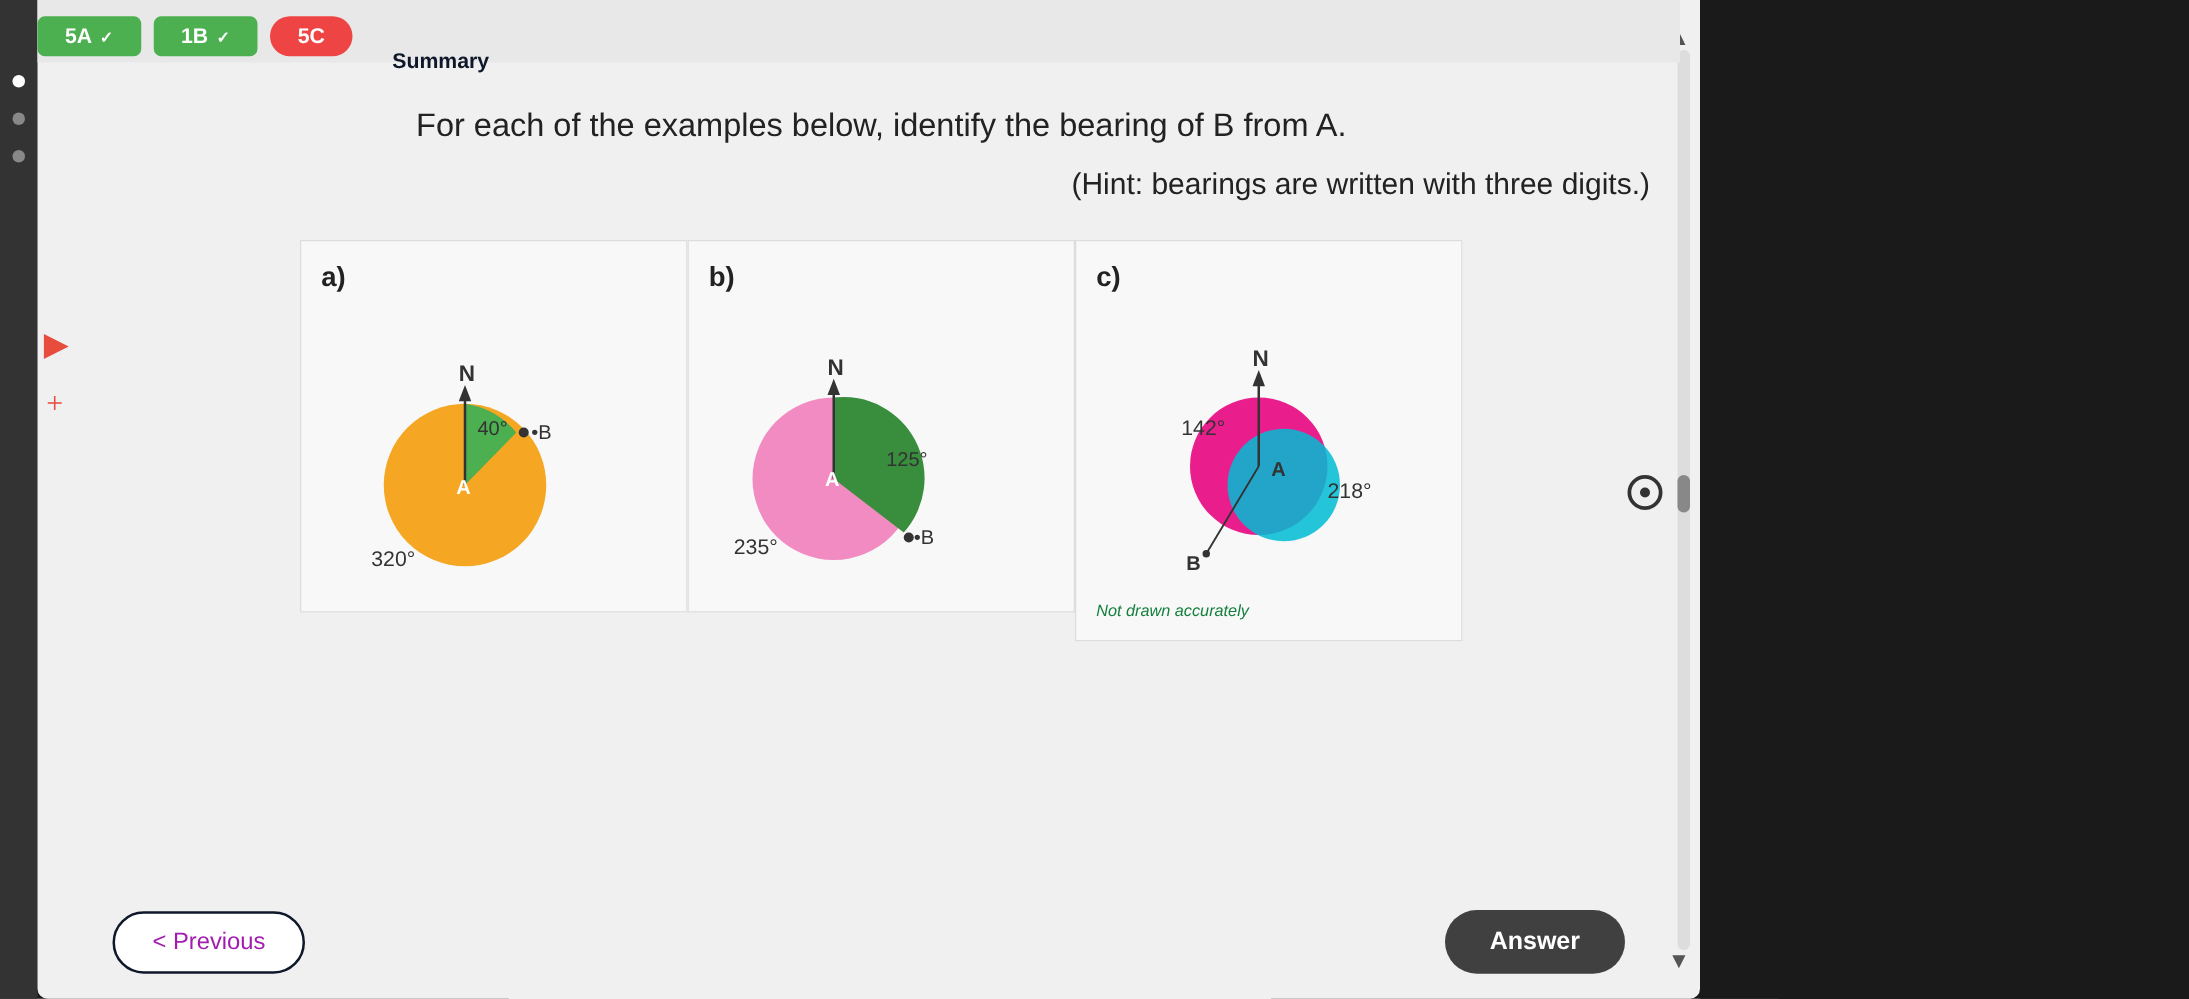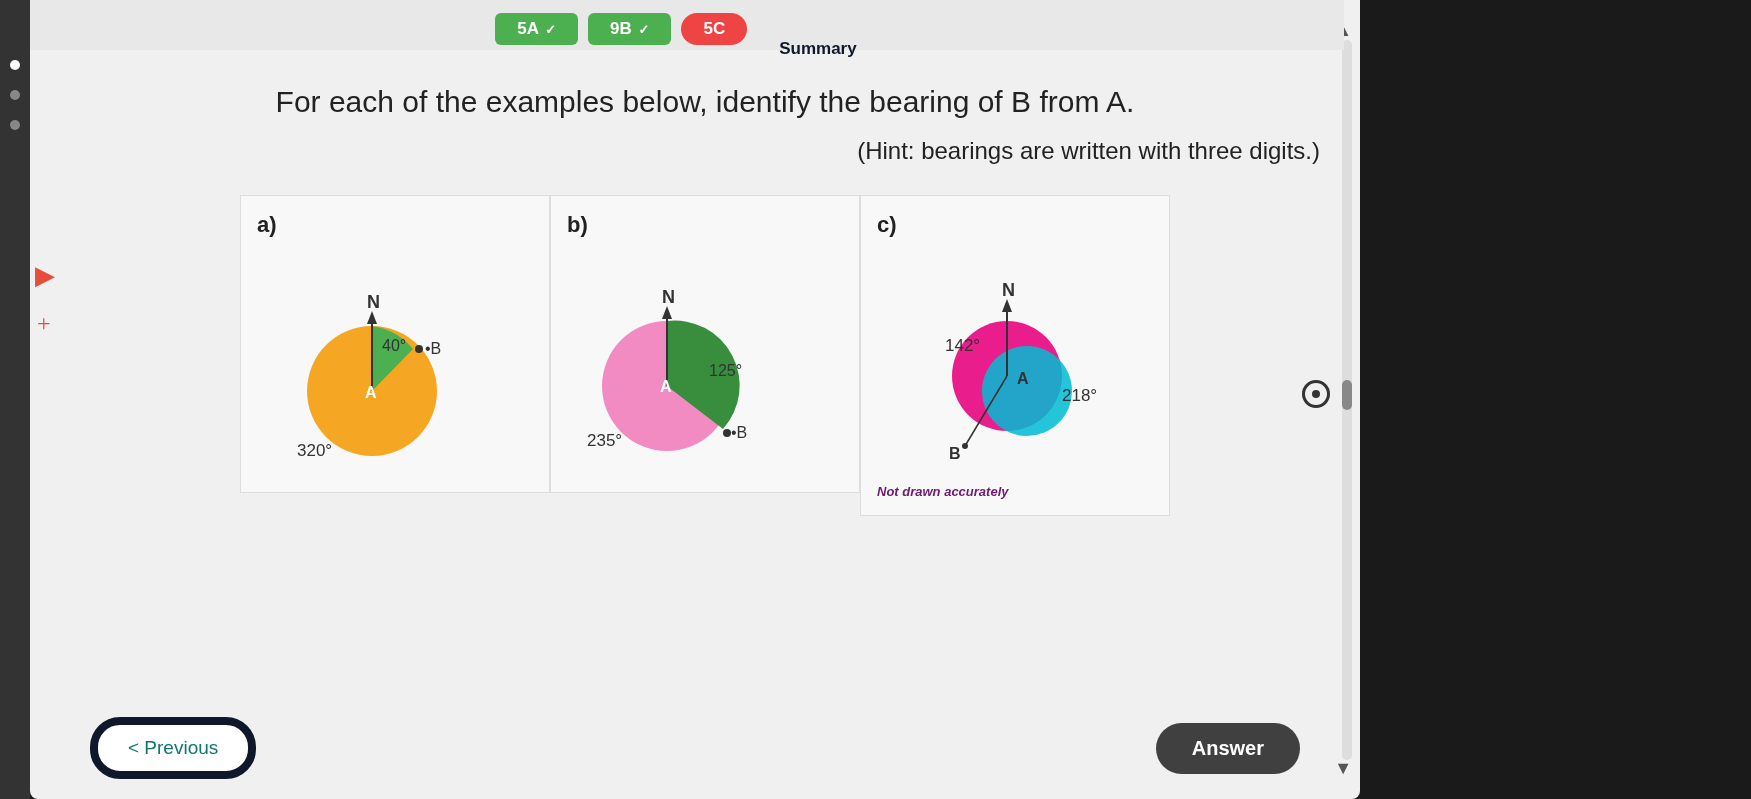--- a/index.html
+++ b/index.html
@@ -53,21 +53,20 @@
     
     .tabs-bar {
       position: absolute;
       top: 0;
       left: 0;
       right: 16px;
       height: 50px;
       background: #e8e8e8;
       display: flex;
       align-items: center;
-      justify-content: center;
       gap: 10px;
       padding-top: 8px;
     }
     .tab {
       padding: 6px 22px;
       border-radius: 6px;
       font-size: 17px;
       font-weight: 600;
       cursor: pointer;
       font-family: Arial, sans-serif;
@@ -98,21 +97,21 @@
 
     
     .question-area {
       position: absolute;
       top: 55px;
       left: 60px;
       right: 40px;
       bottom: 100px;
     }
     .question-title {
-      font-size: 30px;
+      font-size: 26px;
       color: #222;
       text-align: center;
       margin-top: 30px;
       font-family: Arial, sans-serif;
       font-weight: 400;
     }
     .question-hint {
       font-size: 24px;
       color: #222;
       text-align: right;
@@ -146,47 +145,46 @@
       font-weight: 600;
       color: #222;
       margin-bottom: 8px;
       font-family: Arial, sans-serif;
     }
     svg text {
       font-family: Arial, sans-serif;
     }
     .not-drawn {
       font-size: 13px;
-      color: #701a75;
+      color: #15803d;
       text-align: center;
       margin-top: 8px;
       font-family: Arial, sans-serif;
       font-style: italic;
-      font-weight: bold;
     }
 
     
     .bottom-bar {
       position: absolute;
       bottom: 20px;
       left: 0;
       right: 0;
       display: flex;
       align-items: center;
       justify-content: space-between;
       padding: 0 60px;
     }
     .btn-previous {
       background: white;
-      border: 8px solid #0f172a;
+      border: 2px solid #0f172a;
       border-radius: 30px;
       padding: 12px 30px;
       font-size: 19px;
       cursor: pointer;
-      color: #0f766e;
+      color: #a21caf;
       font-family: Arial, sans-serif;
     }
     .btn-watch {
       background: white;
       border: 2px solid #aaa;
       border-radius: 30px;
       padding: 12px 30px;
       font-size: 19px;
       cursor: pointer;
       color: #333;
@@ -297,21 +295,21 @@
   <div class="arrow-up">▲</div>
   <div class="arrow-down">▼</div>
   <div class="circle-target"></div>
 
   <div class="tabs-bar">
     <div class="tab tab-5a">
       <span>5A</span>
       <span class="tab-check">✓</span>
     </div>
     <div class="tab tab-5b">
-      <span>9B</span>
+      <span>1B</span>
       <span class="tab-check">✓</span>
     </div>
     <div class="tab tab-5c">
       <span>5C</span>
     </div>
     <div class="tab tab-summary">
       <span>Summary</span>
     </div>
   </div>
 

